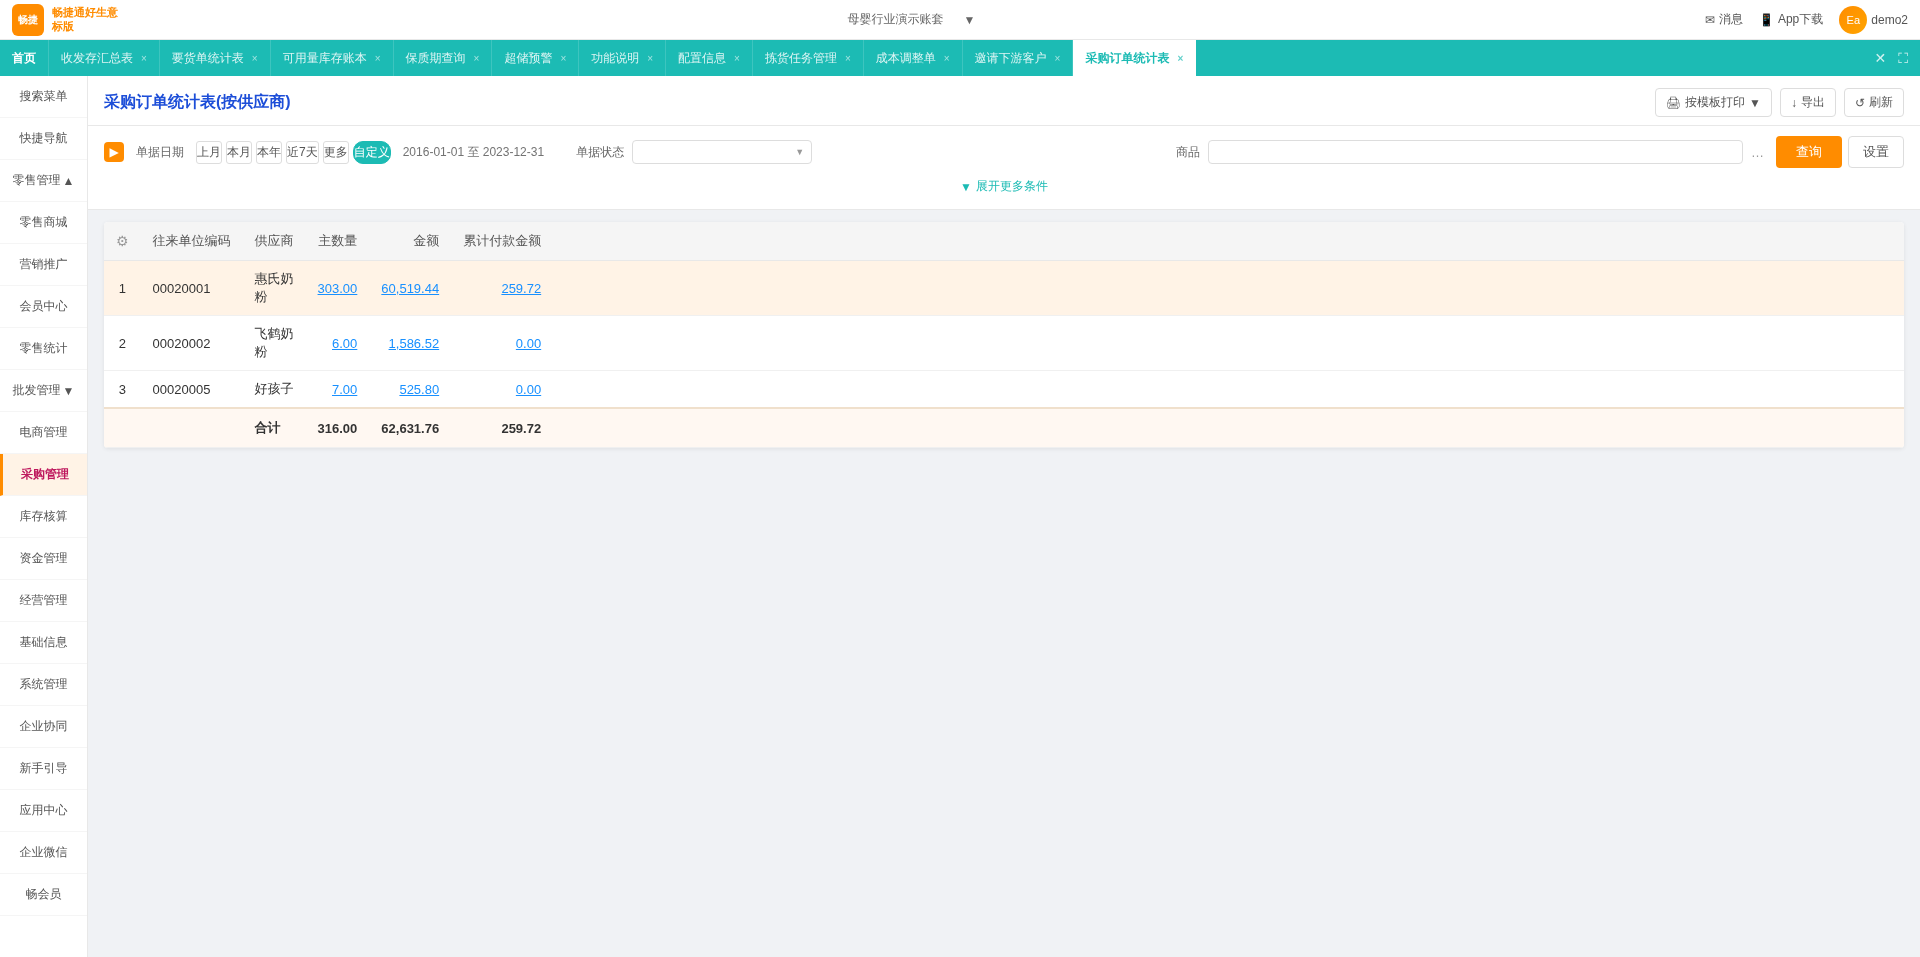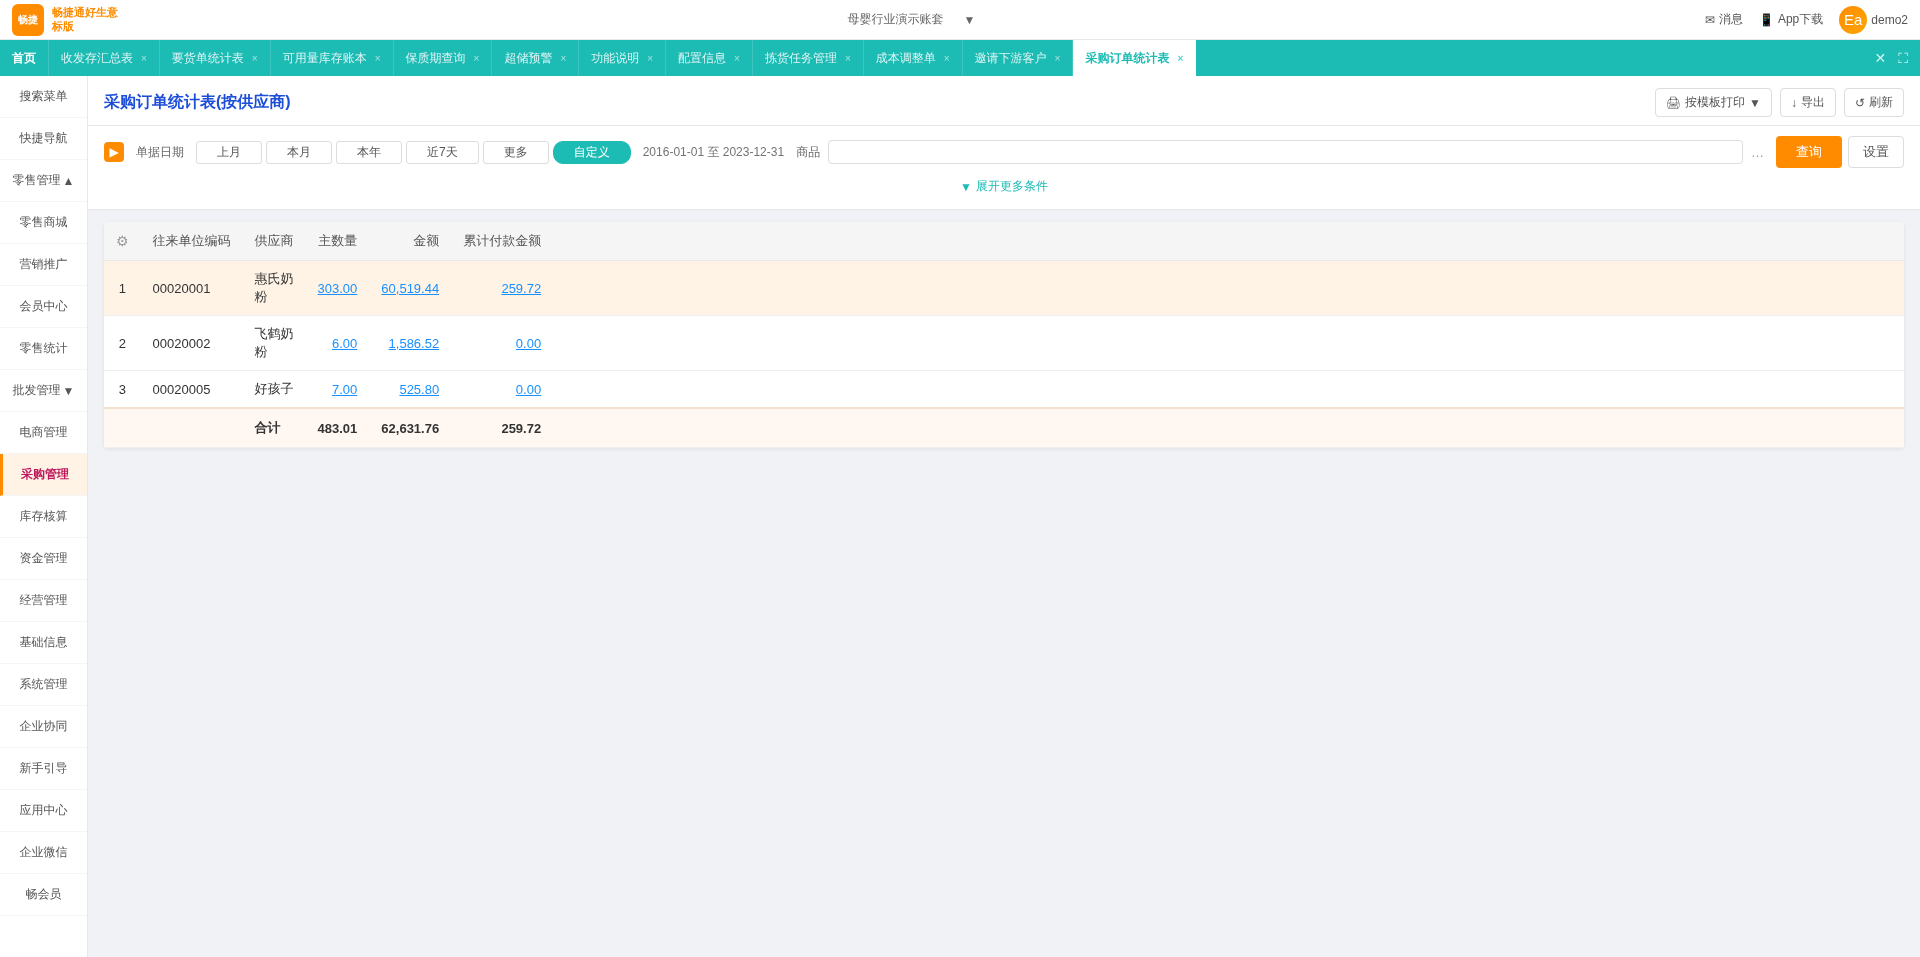--- a/index.html
+++ b/index.html
@@ -6,21 +6,21 @@
     body { font-family: 'Microsoft YaHei', Arial, sans-serif; font-size: 13px; background: #f0f2f5; color: #333; display: flex; flex-direction: column; height: 957px; overflow: hidden; }
 
     
     .top-bar { height: 40px; background: #fff; display: flex; align-items: center; justify-content: space-between; padding: 0 12px; border-bottom: 1px solid #e8e8e8; flex-shrink: 0; }
     .logo-area { display: flex; align-items: center; gap: 8px; }
     .logo-icon { width: 32px; height: 32px; background: #ff8c00; border-radius: 6px; display: flex; align-items: center; justify-content: center; color: #fff; font-size: 10px; font-weight: bold; }
     .logo-text { font-size: 11px; color: #ff8c00; font-weight: bold; line-height: 1.2; }
     .workspace-selector { display: flex; align-items: center; gap: 20px; font-size: 12px; color: #666; cursor: pointer; }
     .top-right { display: flex; align-items: center; gap: 16px; }
     .top-right-item { display: flex; align-items: center; gap: 4px; font-size: 12px; color: #555; cursor: pointer; }
-    .avatar { width: 28px; height: 28px; border-radius: 50%; background: linear-gradient(135deg, #ff8c00, #ffa500); display: flex; align-items: center; justify-content: center; color: #fff; font-size: 15px; }
+    .avatar { width: 28px; height: 28px; border-radius: 50%; background: linear-gradient(135deg, #ff8c00, #ffa500); display: flex; align-items: center; justify-content: center; color: #fff; font-size: 11px; }
 
     
     .nav-tabs-bar { background: #1cbbb4; display: flex; align-items: center; height: 36px; flex-shrink: 0; overflow: hidden; }
     .nav-tab { padding: 0 12px; height: 36px; display: flex; align-items: center; gap: 4px; cursor: pointer; color: rgba(255,255,255,0.85); font-size: 12px; white-space: nowrap; border-right: 1px solid rgba(255,255,255,0.15); flex-shrink: 0; }
     .nav-tab.home { color: #fff; font-weight: bold; }
     .nav-tab.active { background: #fff; color: #1cbbb4; font-weight: bold; }
     .nav-tab .close-x { font-size: 10px; opacity: 0.7; margin-left: 4px; }
     .nav-tabs-right { margin-left: auto; display: flex; align-items: center; gap: 4px; padding-right: 8px; }
     .nav-tabs-right-btn { color: rgba(255,255,255,0.8); cursor: pointer; font-size: 14px; padding: 2px 4px; }
 
@@ -43,21 +43,21 @@
     .btn-template { background: #fff; border: 1px solid #ddd; border-radius: 4px; padding: 5px 10px; font-size: 12px; cursor: pointer; display: flex; align-items: center; gap: 4px; color: #555; }
     .btn-export { background: #fff; border: 1px solid #ddd; border-radius: 4px; padding: 5px 10px; font-size: 12px; cursor: pointer; display: flex; align-items: center; gap: 4px; color: #555; }
     .btn-refresh { background: #fff; border: 1px solid #ddd; border-radius: 4px; padding: 5px 10px; font-size: 12px; cursor: pointer; display: flex; align-items: center; gap: 4px; color: #555; }
 
     
     .filter-area { background: #fff; padding: 10px 16px; border-bottom: 1px solid #e8e8e8; flex-shrink: 0; }
     .filter-row { display: flex; align-items: center; gap: 12px; margin-bottom: 6px; }
     .filter-toggle-btn { background: #ff8c00; color: #fff; border: none; border-radius: 4px; width: 20px; height: 20px; cursor: pointer; display: flex; align-items: center; justify-content: center; font-size: 12px; flex-shrink: 0; }
     .filter-label { font-size: 12px; color: #666; white-space: nowrap; }
     .filter-date-btns { display: flex; gap: 4px; }
-    .filter-date-btn { padding: 2px 20px; border: 1px solid #ddd; border-radius: 3px; background: #fff; font-size: 12px; cursor: pointer; color: #555; }
+    .filter-date-btn { padding: 2px 0; border: 1px solid #ddd; border-radius: 3px; background: #fff; font-size: 12px; cursor: pointer; color: #555; }
     .filter-date-btn.custom { background: #1cbbb4; color: #fff; border-color: #1cbbb4; border-radius: 10px; }
     .filter-date-range { font-size: 12px; color: #737373; }
     .filter-item { display: flex; align-items: center; gap: 8px; flex: 1; }
     .filter-select { border: 1px solid #ddd; border-radius: 4px; padding: 4px 24px 4px 8px; font-size: 12px; color: #555; background: #fff; cursor: pointer; min-width: 180px; appearance: none; position: relative; }
     .filter-select-wrapper { position: relative; display: flex; align-items: center; }
     .filter-select-wrapper::after { content: '▼'; font-size: 9px; position: absolute; right: 8px; color: #999; pointer-events: none; }
     .filter-input { border: 1px solid #ddd; border-radius: 4px; padding: 4px 8px; font-size: 12px; color: #555; background: #fff; flex: 1; }
     .filter-dots { color: #999; cursor: pointer; }
     .expand-more { display: flex; justify-content: center; align-items: center; gap: 4px; padding: 4px; font-size: 12px; color: #1cbbb4; cursor: pointer; }
     .btn-query { background: #ff8c00; color: #fff; border: none; border-radius: 4px; padding: 6px 20px; font-size: 13px; cursor: pointer; }
@@ -269,20 +269,28 @@
         <div class="filter-date-btns">
           <button class="filter-date-btn">上月</button>
           <button class="filter-date-btn">本月</button>
           <button class="filter-date-btn">本年</button>
           <button class="filter-date-btn">近7天</button>
           <button class="filter-date-btn">更多</button>
           <button class="filter-date-btn custom">自定义</button>
         </div>
         <span class="filter-date-range">2016-01-01 至 2023-12-31</span>
 
+        <div class="filter-item" style="margin-left: 20px;">
+          <span class="filter-label">单据状态</span>
+          <div class="filter-select-wrapper">
+            <select class="filter-select">
+              <option value=""></option>
+            </select>
+          </div>
+        </div>
 
         <div class="filter-item">
           <span class="filter-label">商品</span>
           <input class="filter-input" type="text" style="">
           <span class="filter-dots">…</span>
         </div>
 
         <div style="margin-left: auto; display: flex; gap: 6px;">
           <button class="btn-query">查询</button>
           <button class="btn-settings">设置</button>
@@ -346,21 +354,21 @@
       <td class="right"><span class="num-val">7.00</span></td>
       <td class="right"><span class="num-val">525.80</span></td>
       <td class="right"><span class="num-val">0.00</span></td>
       <td></td>
     </tr>
           </tbody>
         <tfoot>
           <tr class="table-footer">
             <td colspan="2"></td>
             <td>合计</td>
-            <td class="right">483.01</td>
+            <td class="right">316.00</td>
             <td class="right">62,631.76</td>
             <td class="right">259.72</td>
             <td></td>
           </tr>
         </tfoot>
       </table>
     </div>
 
   </div>
 </div>

